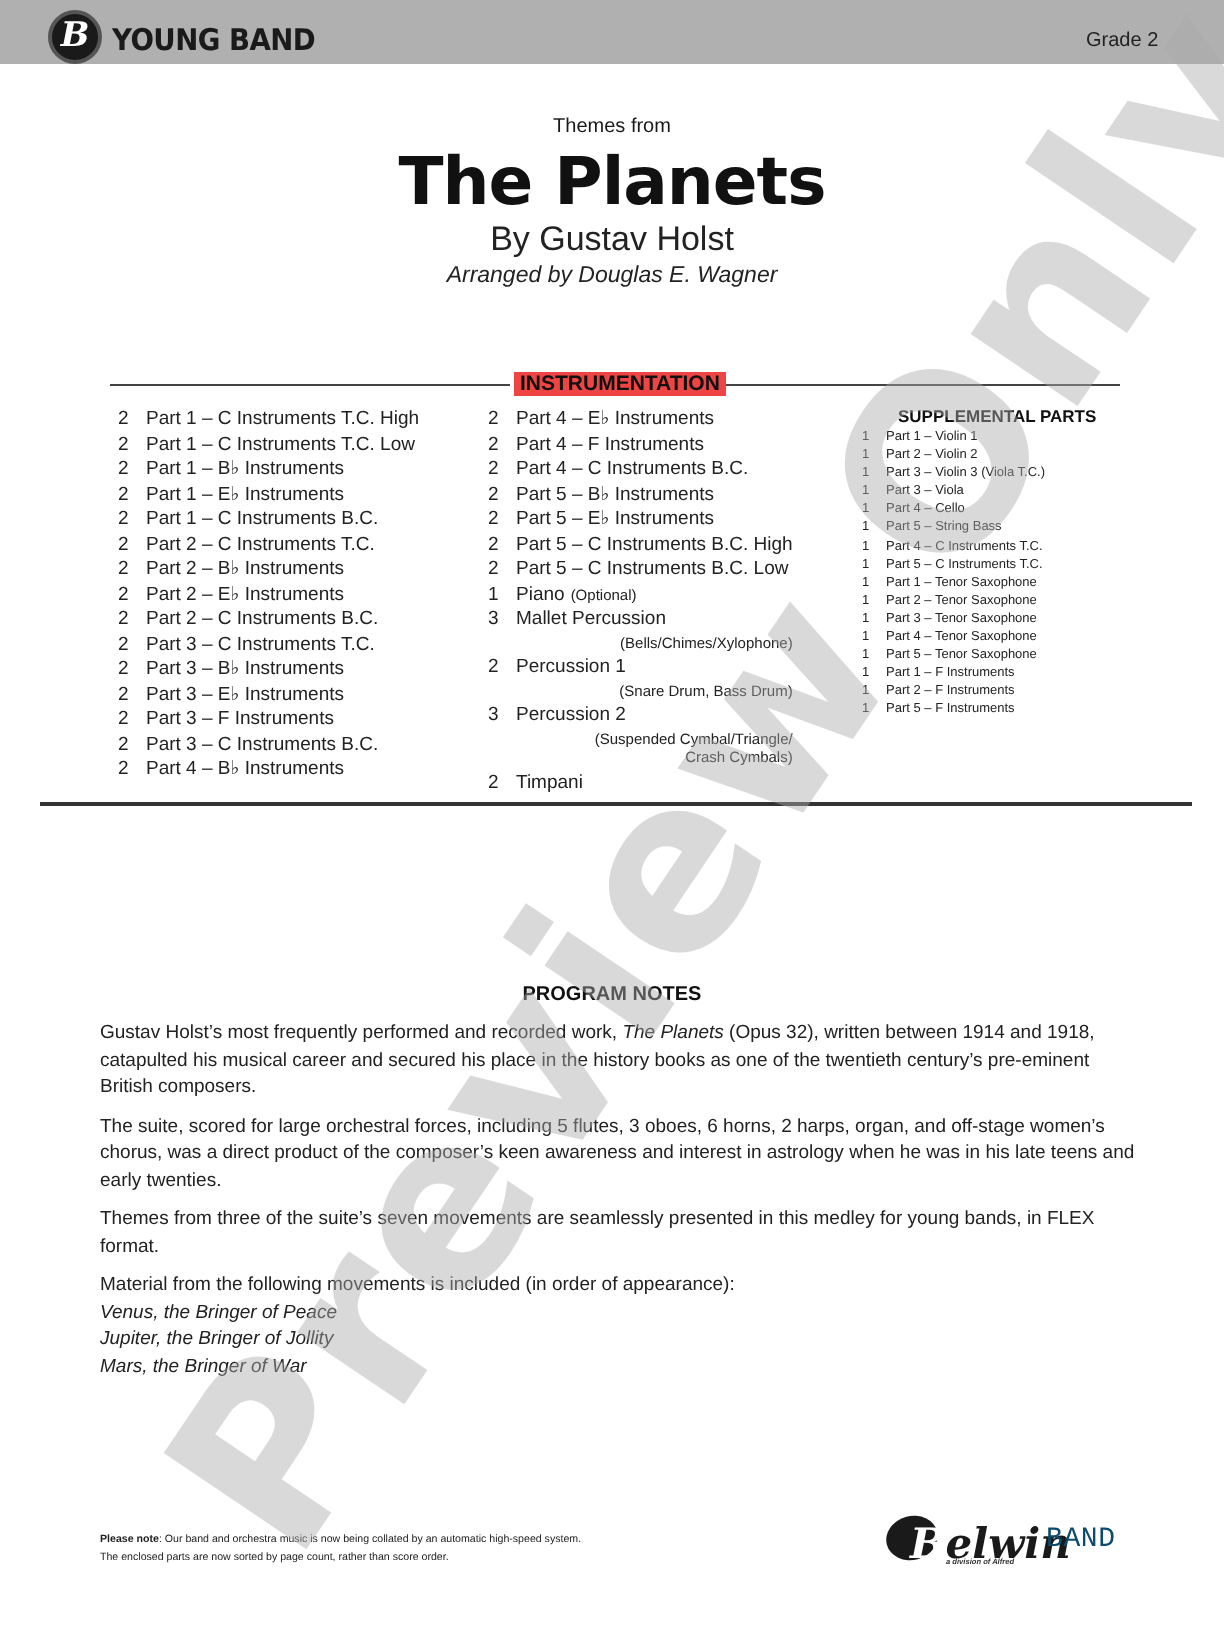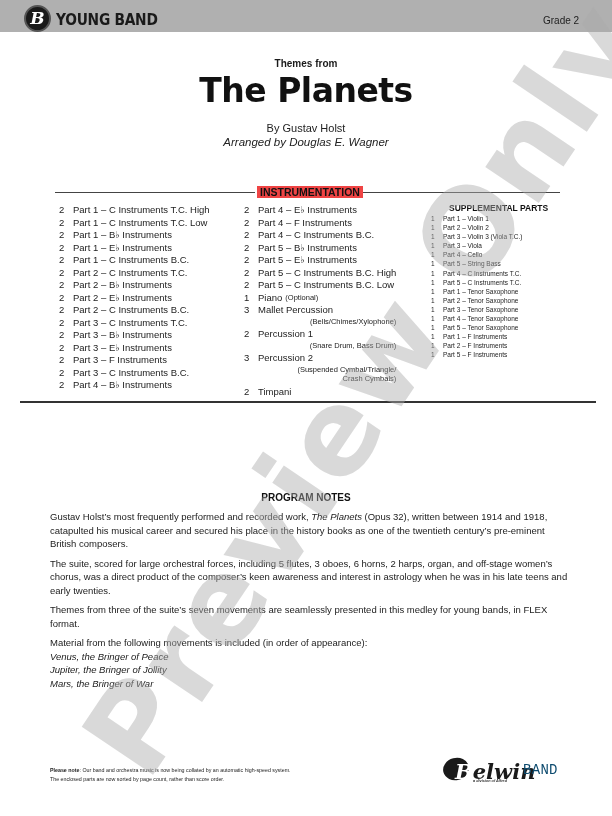--- a/index.html
+++ b/index.html
@@ -8,23 +8,23 @@
 
     .header-band { position: absolute; left: 0; top: 0; width: 612px; height: 32px; background: #b0b0b0; }
     .logo { position: absolute; left: 24px; top: 5px; width: 27px; height: 27px; border-radius: 50%;
             background: #1a1a1a; border: 2px solid #555; display: flex; align-items: center; justify-content: center; }
     .logo span { color: #fff; font-family: "DejaVu Serif", serif; font-style: italic; font-weight: bold; font-size: 17px; line-height: 1; }
     .brand { position: absolute; left: 56px; top: 11px; font-family: "DejaVu Sans", sans-serif; font-weight: bold; font-size: 15px; letter-spacing: -0.3px; color: #1a1a1a; transform: scaleX(0.92); transform-origin: left center; }
     .grade { position: absolute; right: 111px; top: 15px; font-size: 10px; color: #222; }
     .grade { right: auto; left: 543px; }
 
     .title-block { position: absolute; left: 0; top: 58px; width: 612px; text-align: center; }
-    .subtitle { font-weight: bold; font-size: 10px; color: #1a1a1a; }
+    .subtitle { font-weight: normal; font-size: 10px; color: #1a1a1a; }
     .main-title { font-family: "DejaVu Sans", sans-serif; font-weight: bold; font-size: 33px; letter-spacing: -0.5px; margin-top: 2px; color: #111; }
-    .composer { font-size: 11px; margin-top: 12px; color: #222; }
+    .composer { font-size: 17px; color: #222; }
     .arranger { font-size: 11.5px; font-style: italic; margin-top: 2px; color: #222; }
 
     .instr-rule { position: absolute; top: 192px; height: 1px; background: #444; }
     .instr-heading { position: absolute; left: 257px; top: 186px; font-weight: bold; font-size: 10.5px; background: #ef4444; padding: 0 3px; color: #111; }
 
     .col { position: absolute; font-size: 9.5px; color: #222; }
     .col1 { left: 59px; top: 204px; }
     .col2 { left: 244px; top: 204px; }
     .row { display: flex; height: 12.5px; line-height: 12.5px; white-space: nowrap; }
     .row .qty { width: 14px; flex-shrink: 0; }

